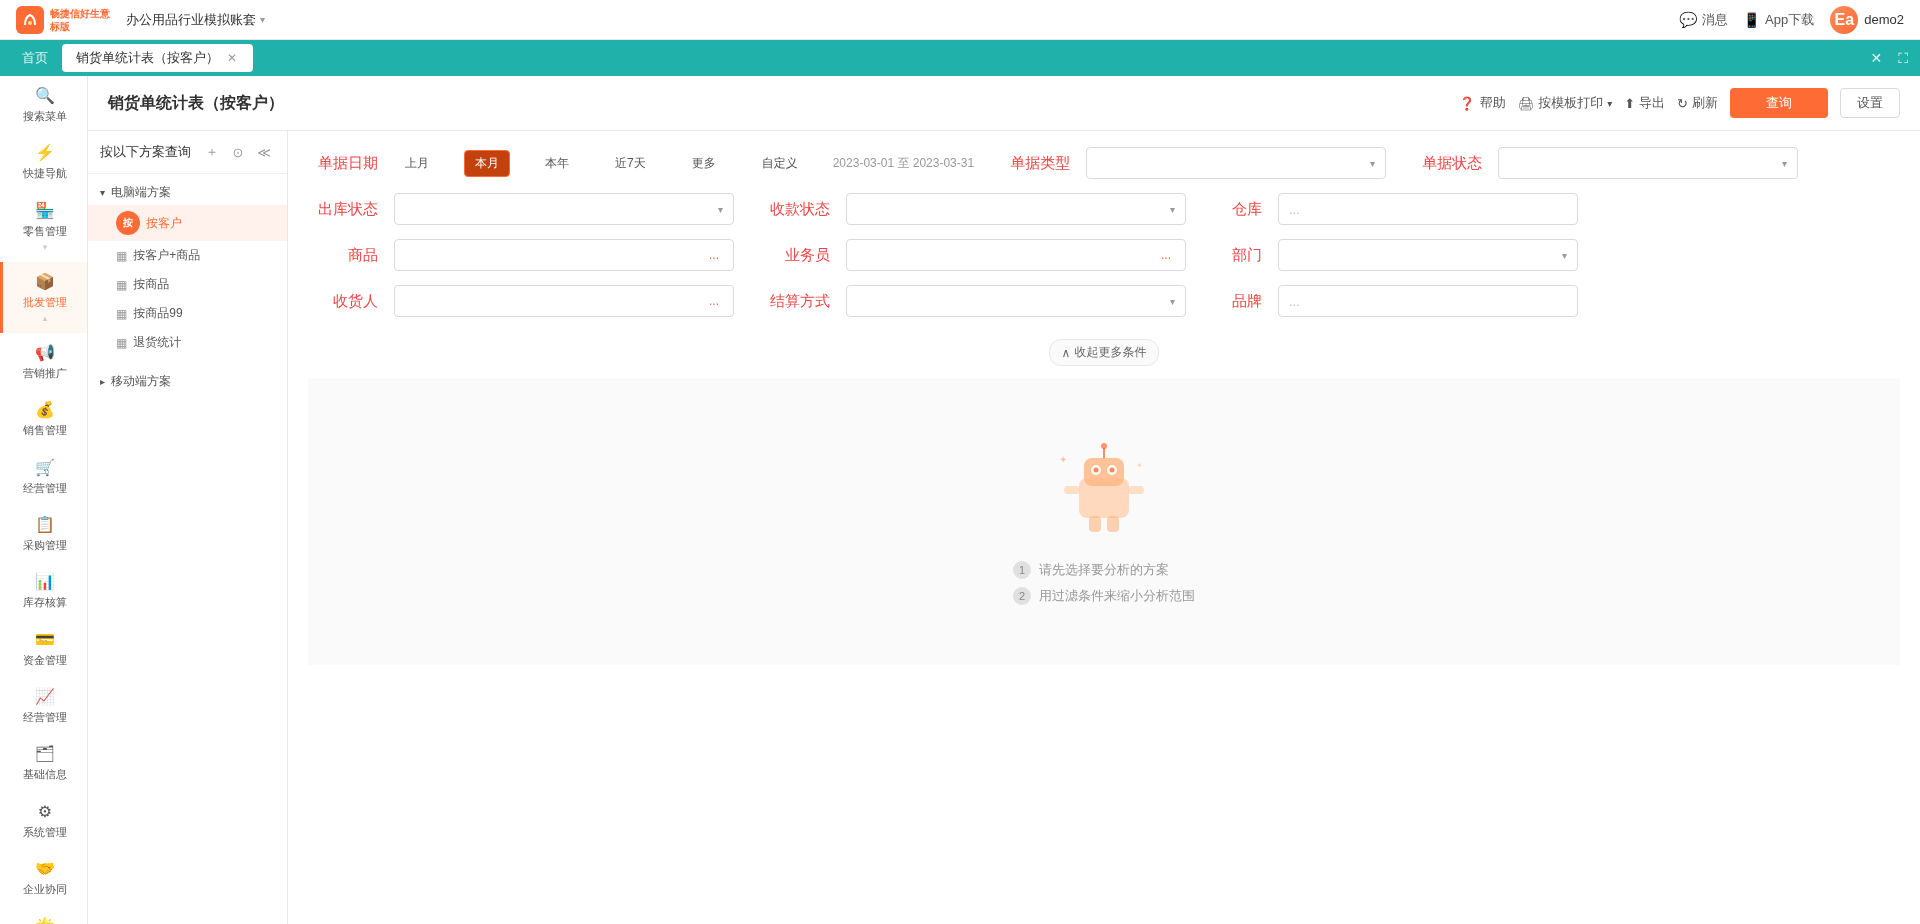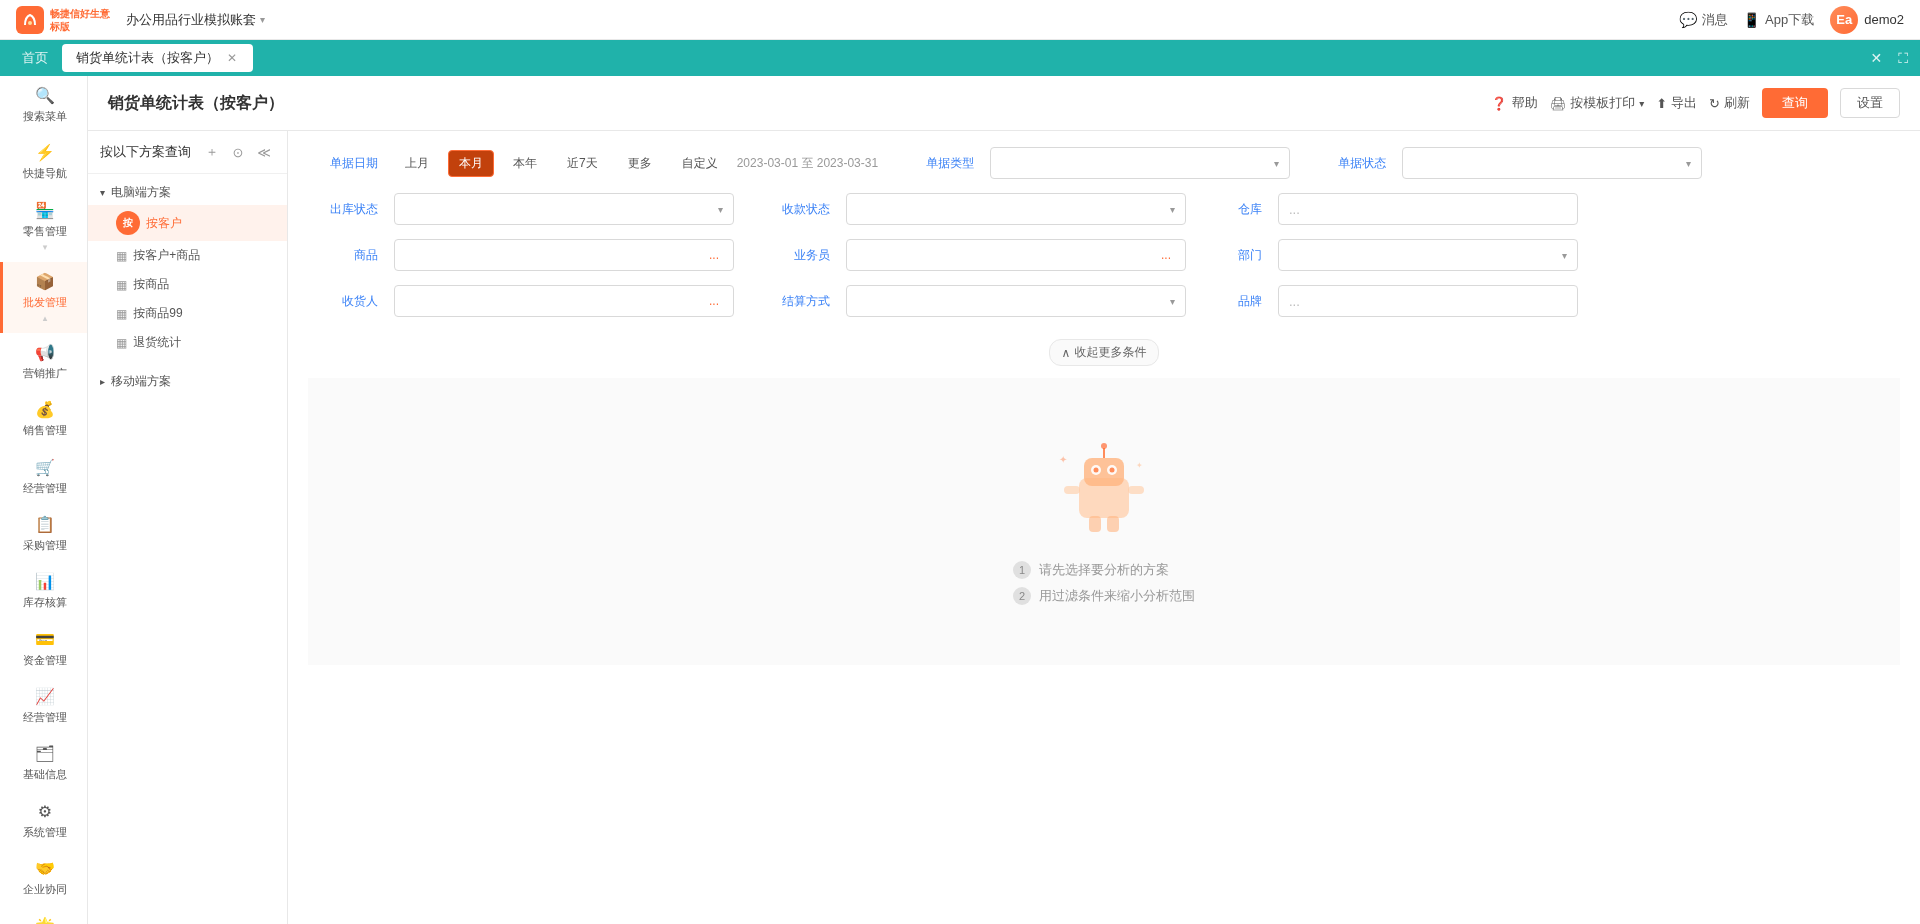--- a/index.html
+++ b/index.html
@@ -83,21 +83,21 @@
       overflow: hidden;
     }
     .avatar-img {
       width: 100%;
       height: 100%;
       background: linear-gradient(135deg, #ff8c5a, #ff6b35);
       display: flex;
       align-items: center;
       justify-content: center;
       color: white;
-      font-size: 13px;
+      font-size: 16px;
       font-weight: bold;
     }
 
     
     .tab-bar {
       height: 36px;
       background: #20b2aa;
       display: flex;
       align-items: center;
       padding: 11px 8px;
@@ -204,21 +204,21 @@
       align-items: center;
       gap: 4px;
       color: #555;
       cursor: pointer;
       font-size: 13px;
     }
     .btn-primary {
       background: #ff6b35;
       color: white;
       border: none;
-      padding: 6px 20px;
+      padding: 6px 36px;
       border-radius: 4px;
       cursor: pointer;
       font-size: 13px;
     }
     .btn-secondary {
       background: white;
       color: #555;
       border: 1px solid #d9d9d9;
       padding: 5px 16px;
       border-radius: 4px;
@@ -322,32 +322,32 @@
 
     
     .filter-row {
       display: flex;
       align-items: center;
       gap: 16px;
       margin-bottom: 14px;
     }
     .filter-label {
       width: 70px;
-      font-size: 12px;
-      color: #3b82f6;
+      font-size: 15px;
+      color: #ef4444;
       flex-shrink: 0;
       text-align: right;
     }
     .more-btn { color: #ff6b35; cursor: pointer; font-size: 12px; padding: 0 4px; }
 
     
     .date-filter {
       display: flex;
       align-items: center;
-      gap: 8px;
+      gap: 24px;
     }
     .date-btn {
       padding: 4px 10px;
       border-radius: 4px;
       font-size: 12px;
       cursor: pointer;
       color: #555;
       border: 1px solid transparent;
     }
     .date-btn.active {

